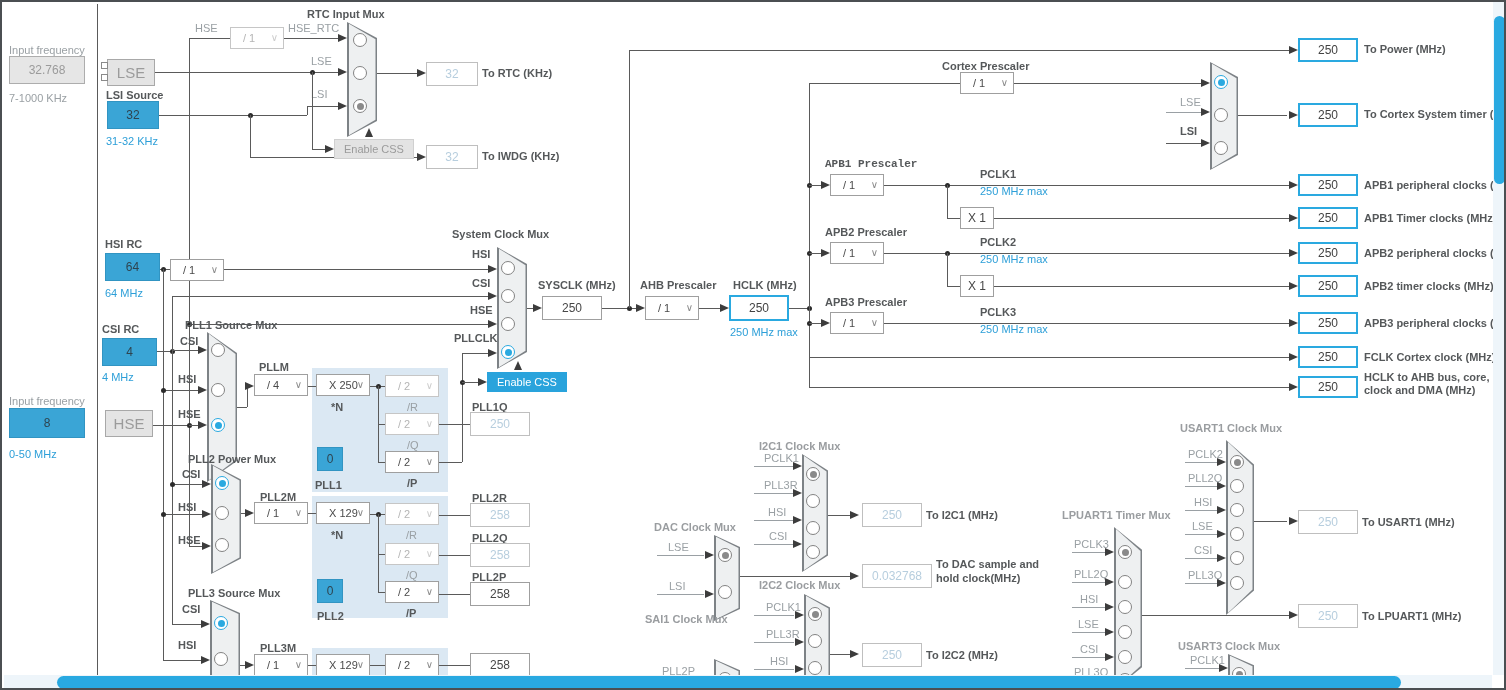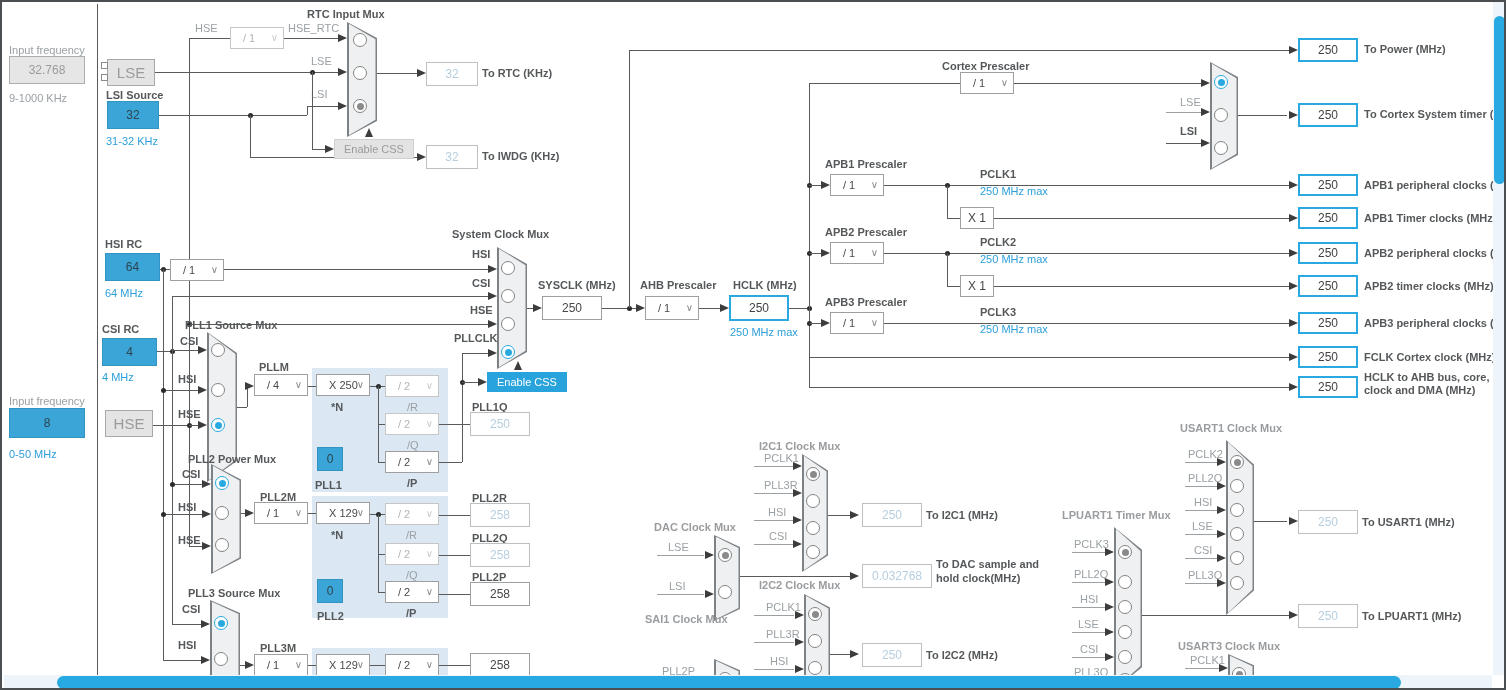--- a/index.html
+++ b/index.html
@@ -53,21 +53,21 @@
 </head>
 <body>
 
 <div id="stage">
   <div class="bgr" style="left: 310px; top: 366px; width: 136px; height: 124px;"></div>
     <div class="bgr" style="left: 310px; top: 494px; width: 136px; height: 122px;"></div>
     <div class="bgr" style="left: 310px; top: 646px; width: 136px; height: 44px;"></div>
     <div class="vw" style="left: 95px; top: 2px; height: 671px;"></div>
     <div class="lbl gl" style="left: 7px; top: 42px;">Input frequency</div>
     <div class="box grayfill" style="left: 7px; top: 54px; width: 76px; height: 28px;">32.768</div>
-    <div class="lbl gl" style="left: 7px; top: 90px;">9-1000 KHz</div>
+    <div class="lbl gl" style="left: 7px; top: 90px;">7-1000 KHz</div>
     <div class="lbl gl" style="left: 7px; top: 393px;">Input frequency</div>
     <div class="box blue" style="left: 7px; top: 406px; width: 76px; height: 30px;">8</div>
     <div class="lbl b" style="left: 7px; top: 446px;">0-50 MHz</div>
     <div class="lbl d" style="left: 305px; top: 6px;">RTC Input Mux</div>
     <div class="lbl gl" style="left: 193px; top: 20px;">HSE</div>
     <div class="hw" style="left: 187px; top: 36px; width: 41px;"></div>
     <div class="vw" style="left: 187px; top: 36px; height: 508px;"></div>
     <div class="dd dim2" style="left: 228px; top: 25px; width: 54px; height: 22px;">
       <span>/ 1</span>
       <span class="chev">∨</span>
@@ -261,21 +261,21 @@
     <div class="ar" style="left: 1199px; top: 105.5px;"></div>
     <div class="lbl d" style="left: 1178px; top: 123px;">LSI</div>
     <div class="hw" style="left: 1164px; top: 141px; width: 35px;"></div>
     <div class="ar" style="left: 1199px; top: 136.5px;"></div>
     <div class="hw" style="left: 1236px; top: 113px; width: 49px;"></div>
     <div class="ar" style="left: 1287px; top: 108.5px;"></div>
     <div class="box bblue" style="left: 1296px; top: 36px; width: 60px; height: 24px;">250</div>
     <div class="lbl d" style="left: 1362px; top: 41px;">To Power (MHz)</div>
     <div class="box bblue" style="left: 1296px; top: 101px; width: 60px; height: 24px;">250</div>
     <div class="lbl d" style="left: 1362px; top: 106px;">To Cortex System timer (MHz)</div>
-    <div class="lbl d" style="left: 823px; top: 156px;">APB1 Prescaler</div>
+    <div class="lbl d" style="left: 823px; top: 156px; font-family: Liberation Mono, monospace;">APB1 Prescaler</div>
     <div class="dd" style="left: 828px; top: 172px; width: 54px; height: 22px;">
       <span>/ 1</span>
       <span class="chev">∨</span>
     </div>
     <div class="dot" style="left: 804.5px; top: 180.5px;"></div>
     <div class="hw" style="left: 807px; top: 183px; width: 12px;"></div>
     <div class="ar" style="left: 819px; top: 178.5px;"></div>
     <div class="hw" style="left: 882px; top: 183px; width: 405px;"></div>
     <div class="ar" style="left: 1287px; top: 178.5px;"></div>
     <div class="lbl d" style="left: 978px; top: 166px;">PCLK1</div>

